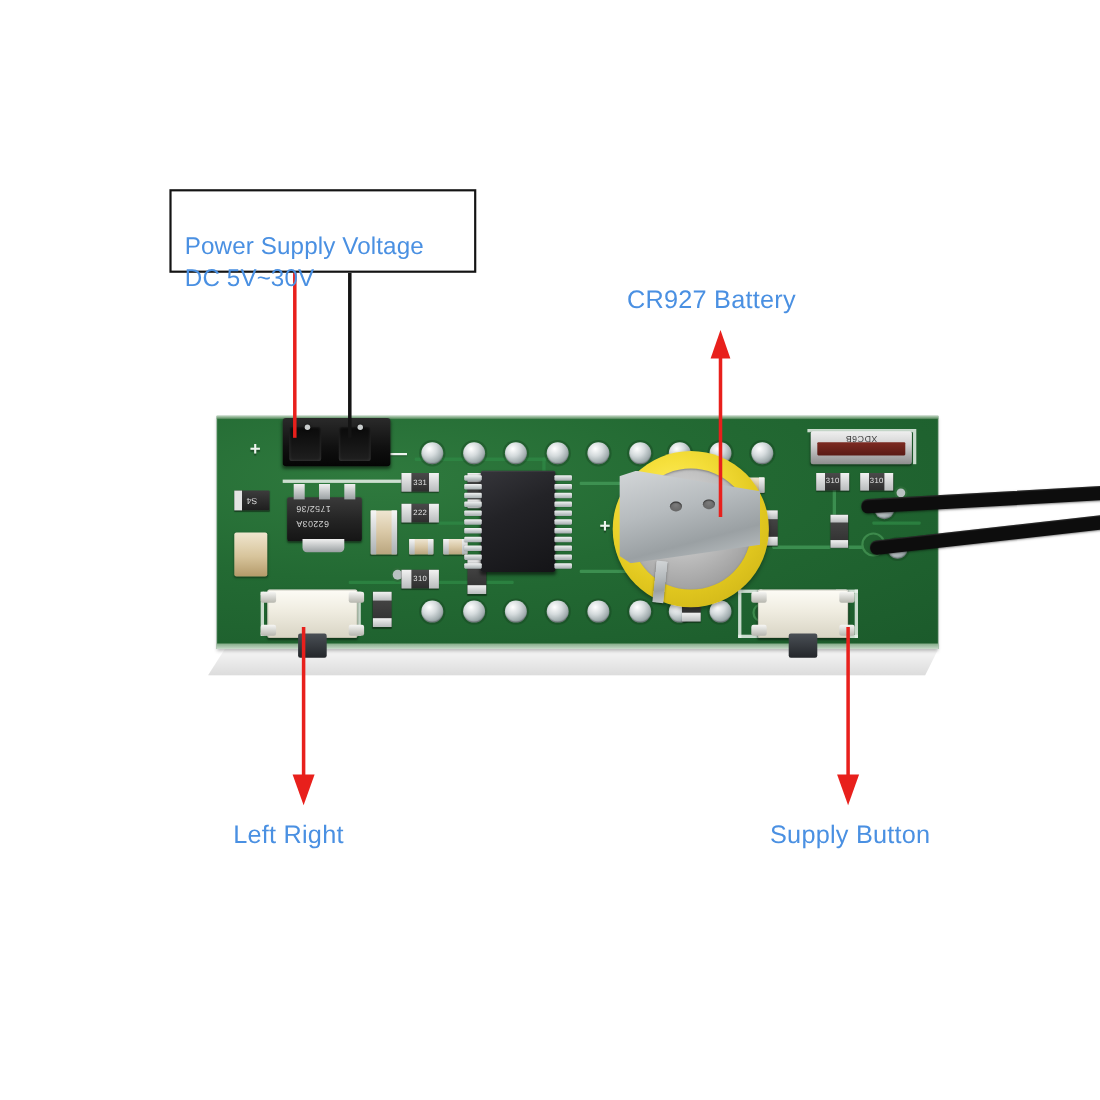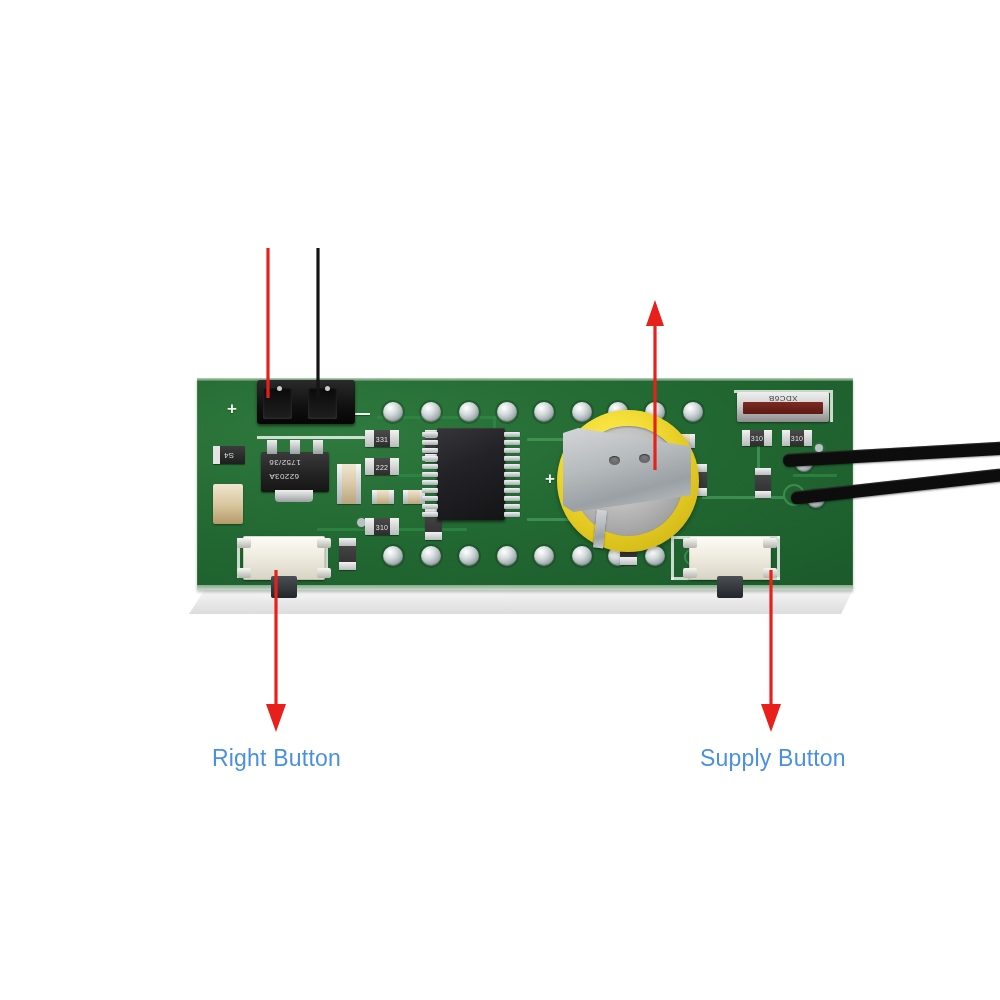--- a/index.html
+++ b/index.html
@@ -395,19 +395,24 @@
     <line x1="655" y1="470" x2="655" y2="316" stroke="#e8201c" stroke-width="3.2"></line>
     <polygon points="655,300 646,326 664,326" fill="#e8201c"></polygon>
 
     <line x1="276" y1="570" x2="276" y2="712" stroke="#e8201c" stroke-width="3.2"></line>
     <polygon points="276,732 266,704 286,704" fill="#e8201c"></polygon>
 
     <line x1="771" y1="570" x2="771" y2="712" stroke="#e8201c" stroke-width="3.2"></line>
     <polygon points="771,732 761,704 781,704" fill="#e8201c"></polygon>
   </svg>
 
-
-
-  <div class="label" style="left:212px;top:745px;">Right Button</div>
+  <div class="callout-box" style="left:154px;top:172px;width:279px;height:76px;">
+    <span>Power Supply Voltage
+DC 5V~30V</span>
+  </div>
+
+  <div class="label" style="left:570px;top:259px;">CR927 Battery</div>
+
+  <div class="label" style="left:212px;top:745px;">Left Right</div>
 
   <div class="label" style="left:700px;top:745px;">Supply Button</div>
 
 </div>
 
 </body></html>

